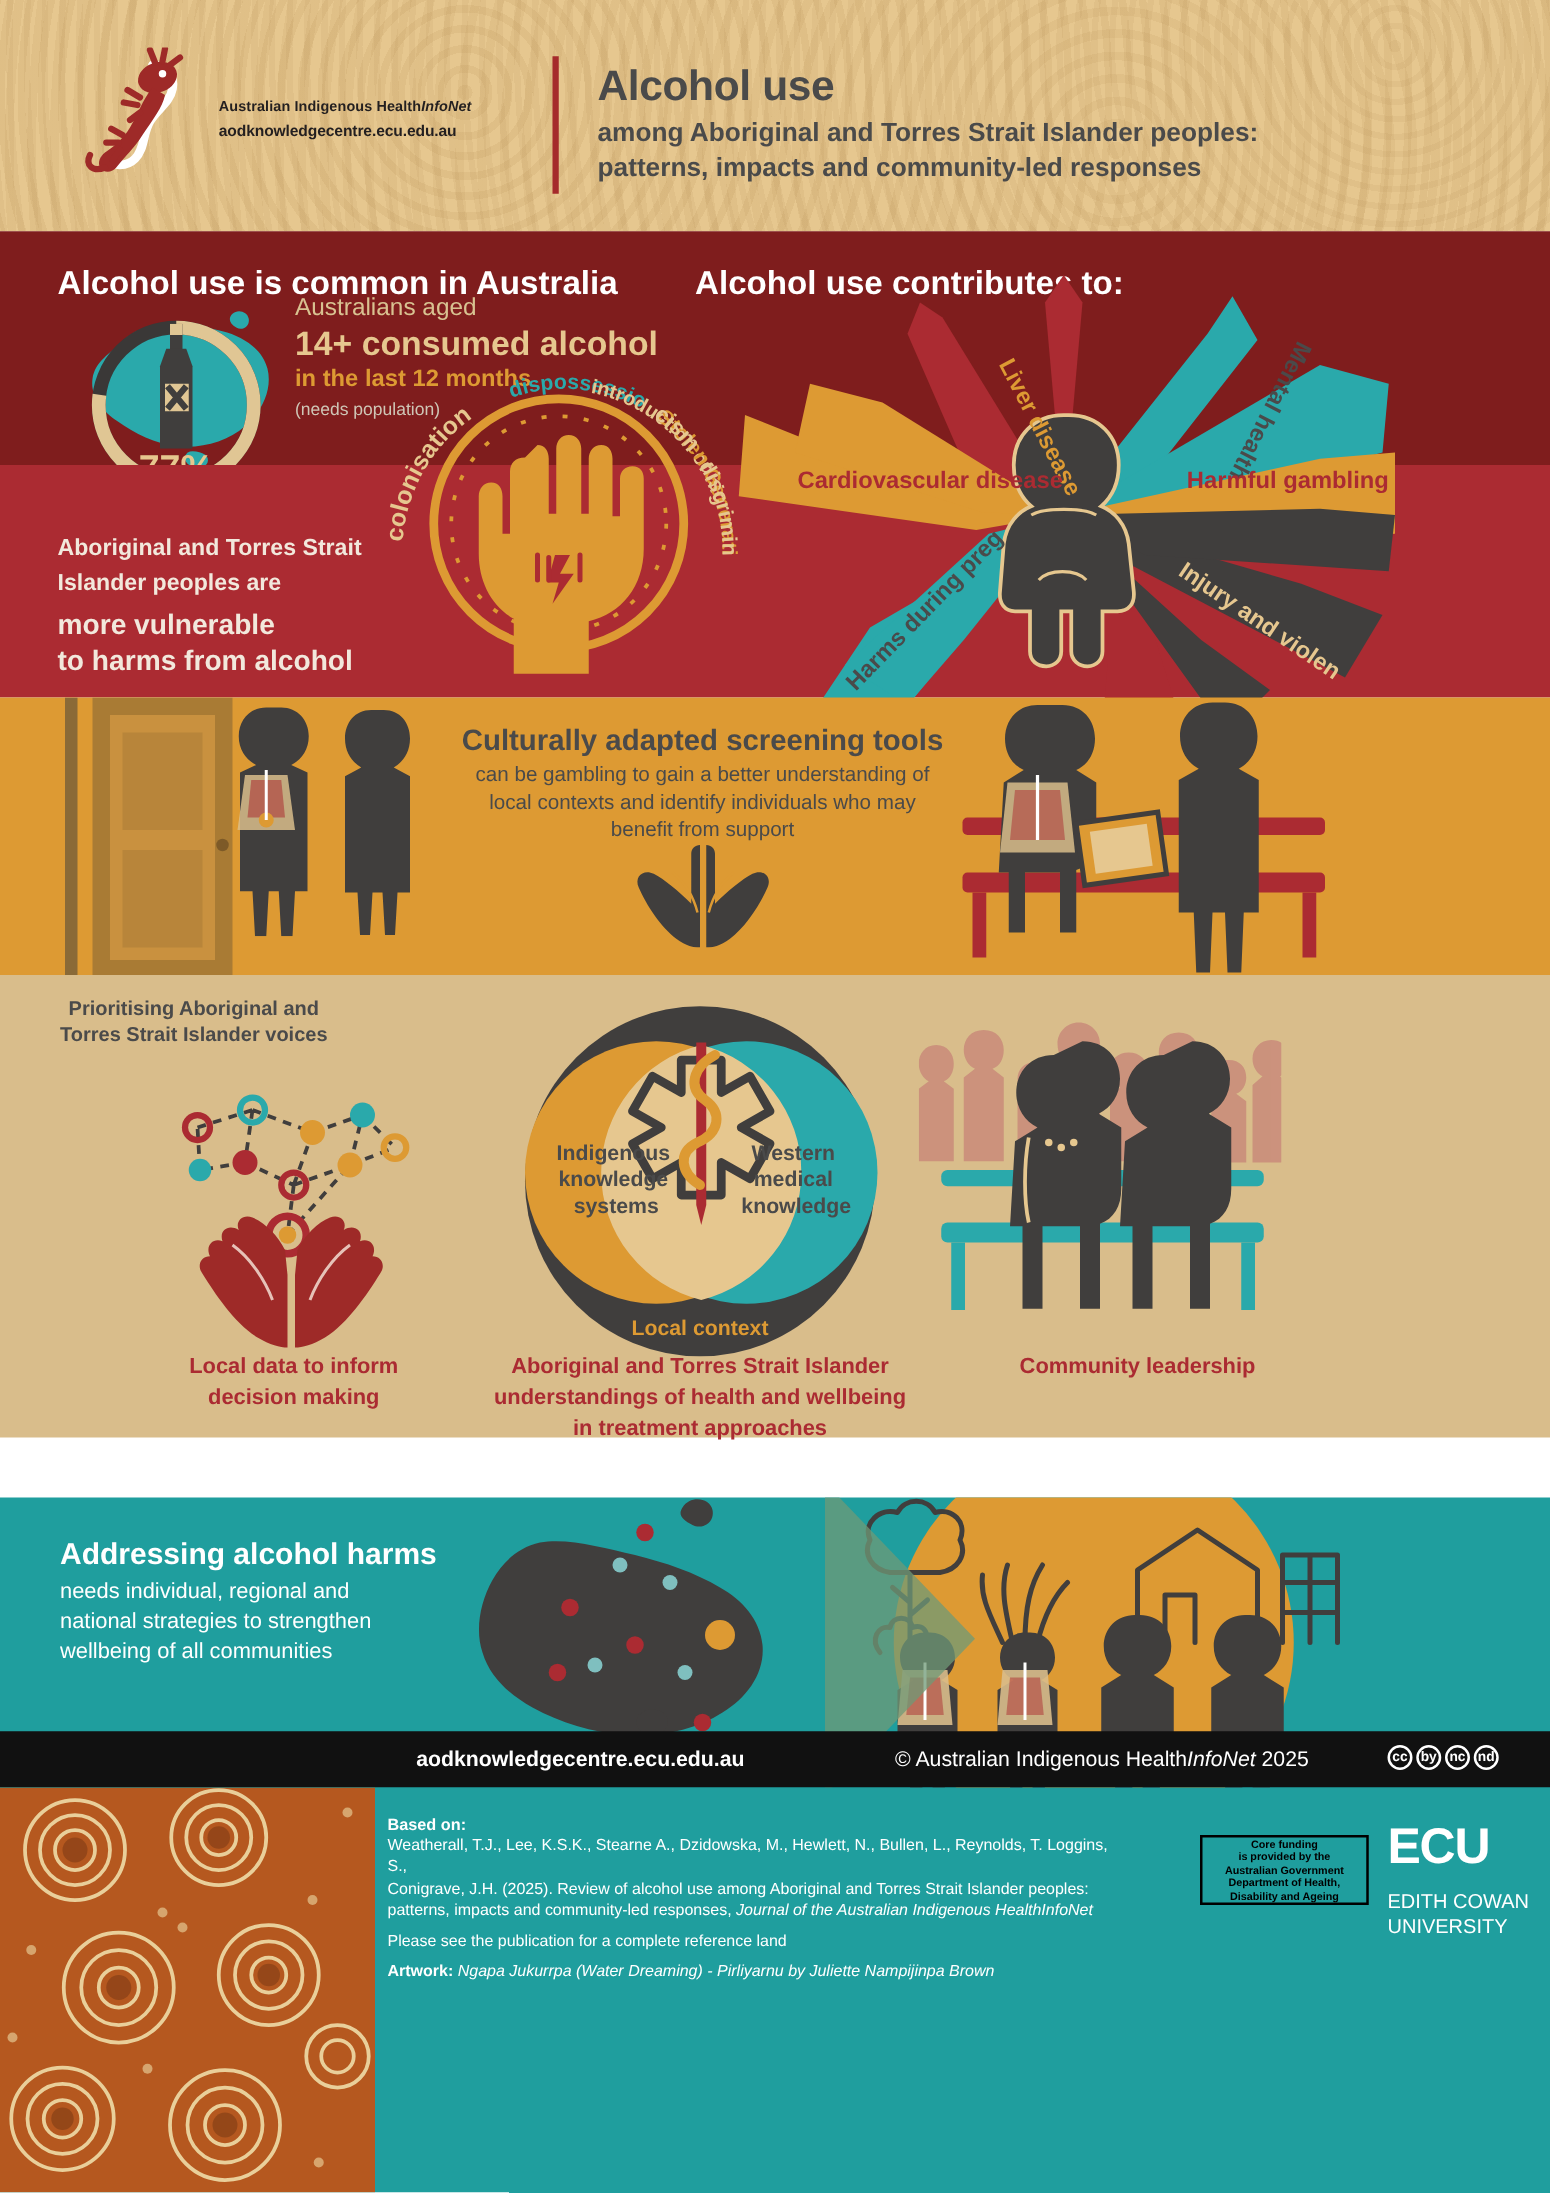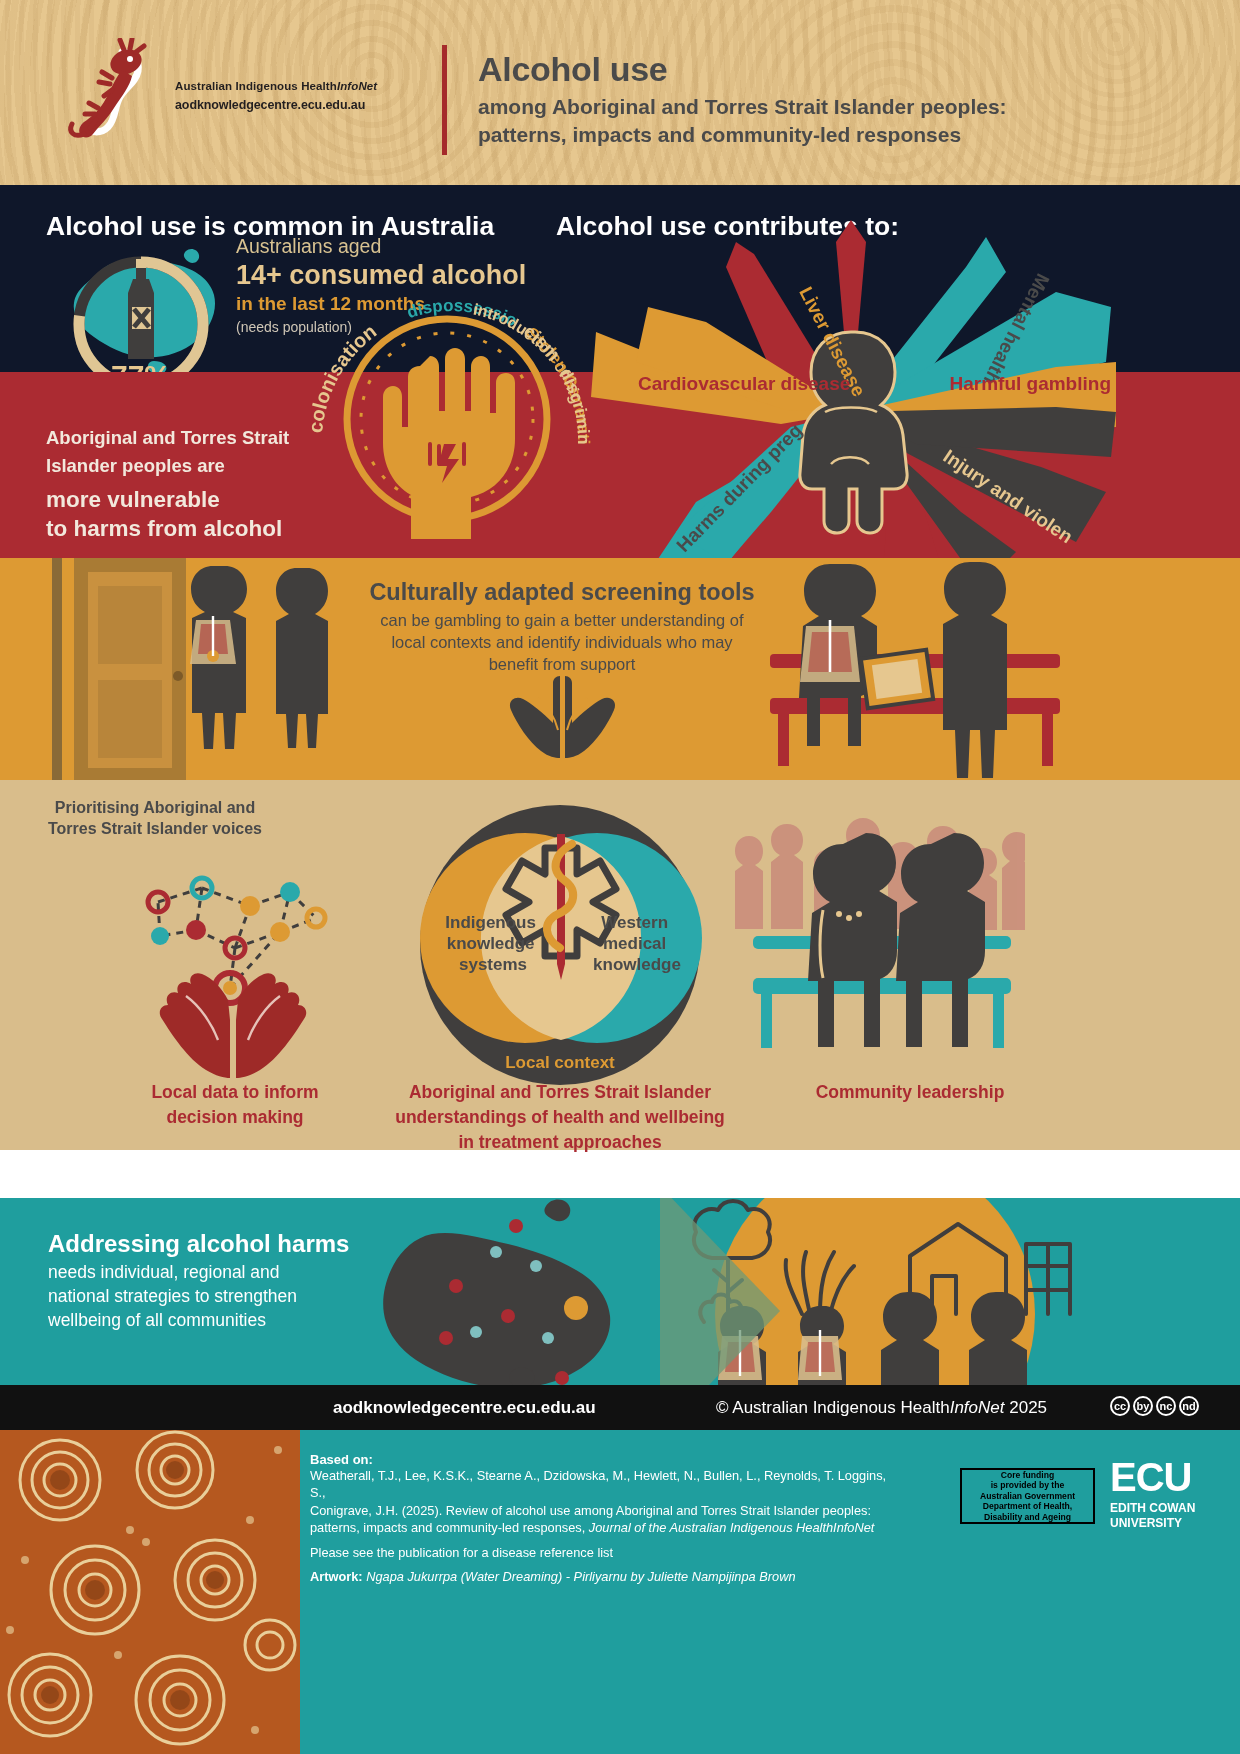--- a/index.html
+++ b/index.html
@@ -32,21 +32,21 @@
   .logo-url{ font-size:12.5px; font-weight:bold; color:#231f20; margin-top:6px; letter-spacing:-.1px;}
 
   .hdr-rule{ position:absolute; left:442px; top:45px; width:5px; height:110px; background:#a52b2b; }
   .hdr-title{ position:absolute; left:478px; top:50px; }
   .hdr-title h1{ font-size:34px; font-weight:bold; color:#4a4a4a; letter-spacing:-.3px;}
   .hdr-title h2{ font-size:21px; font-weight:bold; color:#4a4a4a; line-height:1.32; margin-top:4px; }
 
   
   .band-dark{
     position:absolute; left:0; top:185px; width:1240px; height:187px;
-    background:#0f172a;
+    background:#7f1d1d;
   }
   .sec1-title{ position:absolute; left:46px; top:26px; font-size:26.5px; font-weight:bold; color:#ffffff; }
   .sec2-title{ position:absolute; left:556px; top:26px; font-size:26.5px; font-weight:bold; color:#ffffff; }
 
   .donut-wrap{ position:absolute; left:48px; top:60px; width:200px; height:135px; }
   .aus-blob{ position:absolute; left:10px; top:-2px; width:180px; height:132px; }
   .donut{ position:absolute; left:18px; top:4px; width:150px; height:150px; }
   .pct{
     position:absolute; left:18px; top:4px; width:150px; height:150px;
     display:flex; align-items:flex-end; justify-content:center;
@@ -140,21 +140,21 @@
   .ref{ position:absolute; left:310px; top:22px; width:580px; color:#ffffff; }
   .ref .b{ font-size:13px; font-weight:bold; }
   .ref p{ font-size:12.8px; line-height:1.36; }
   .ref i{ font-style:italic; }
   .ref .sp{ margin-top:7px; }
   .fund{ position:absolute; left:960px; top:38px; width:135px; height:56px;
          border:2px solid #000; display:flex; align-items:center; justify-content:center;
          text-align:center; font-size:8.6px; font-weight:bold; color:#000; line-height:1.22; background:#1f9e9e;}
   .ecu{ position:absolute; left:1110px; top:28px; color:#fff; }
   .ecu .big{ font-size:40px; font-weight:bold; letter-spacing:-1px; line-height:.95;}
-  .ecu .sm{ font-size:12px; font-weight:bold; line-height:1.22; margin-top:5px;}
+  .ecu .sm{ font-size:16px; font-weight:normal; line-height:1.22; margin-top:16px;}
 </style>
 </head>
 <body>
 
 <div class="page">
 
   <div class="header">
     <div class="logo-wrap">
       <div class="gecko">
         <svg viewBox="0 0 105 115" width="105" height="115">
@@ -575,21 +575,21 @@
             <circle cx="278" cy="20" r="4"></circle>
         </g>
       </svg>
     </div>
 
     <div class="ref">
       <div class="b">Based on:</div>
       <p>Weatherall, T.J., Lee, K.S.K., Stearne A., Dzidowska, M., Hewlett, N., Bullen, L., Reynolds, T. Loggins, S.,</p>
       <p>Conigrave, J.H. (2025). Review of alcohol use among Aboriginal and Torres Strait Islander peoples:</p>
       <p><span>patterns, impacts and community-led responses, </span><i>Journal of the Australian Indigenous HealthInfoNet</i></p>
-      <p class="sp">Please see the publication for a disease reference list</p>
+      <p class="sp">Please see the publication for a complete reference land</p>
       <p class="sp"><b>Artwork:</b> <i>Ngapa Jukurrpa (Water Dreaming) - Pirliyarnu by Juliette Nampijinpa Brown</i></p>
     </div>
 
     <div class="fund">
       <div>
         <span>Core funding</span><br>
         <span>is provided by the</span><br>
         <span>Australian Government</span><br>
         <span>Department of Health,</span><br>
         <span>Disability and Ageing</span>

